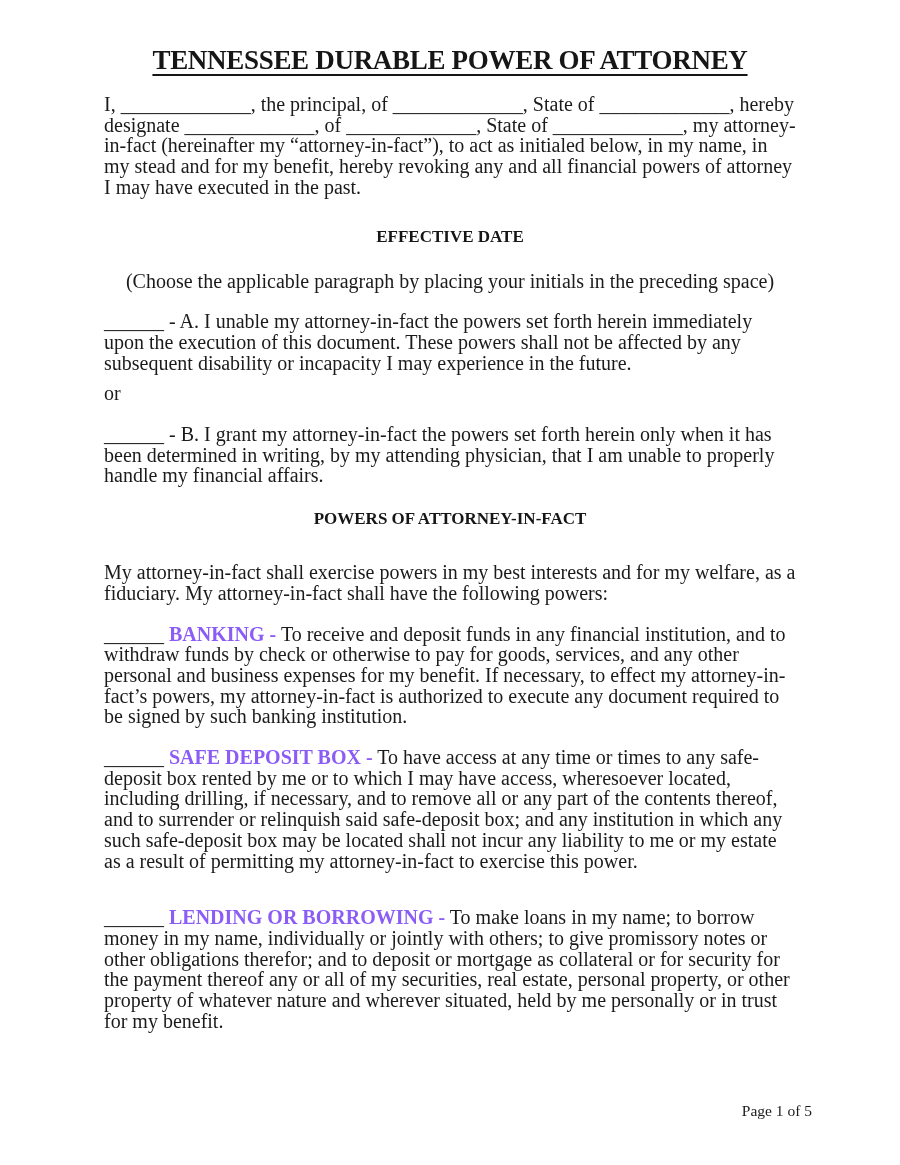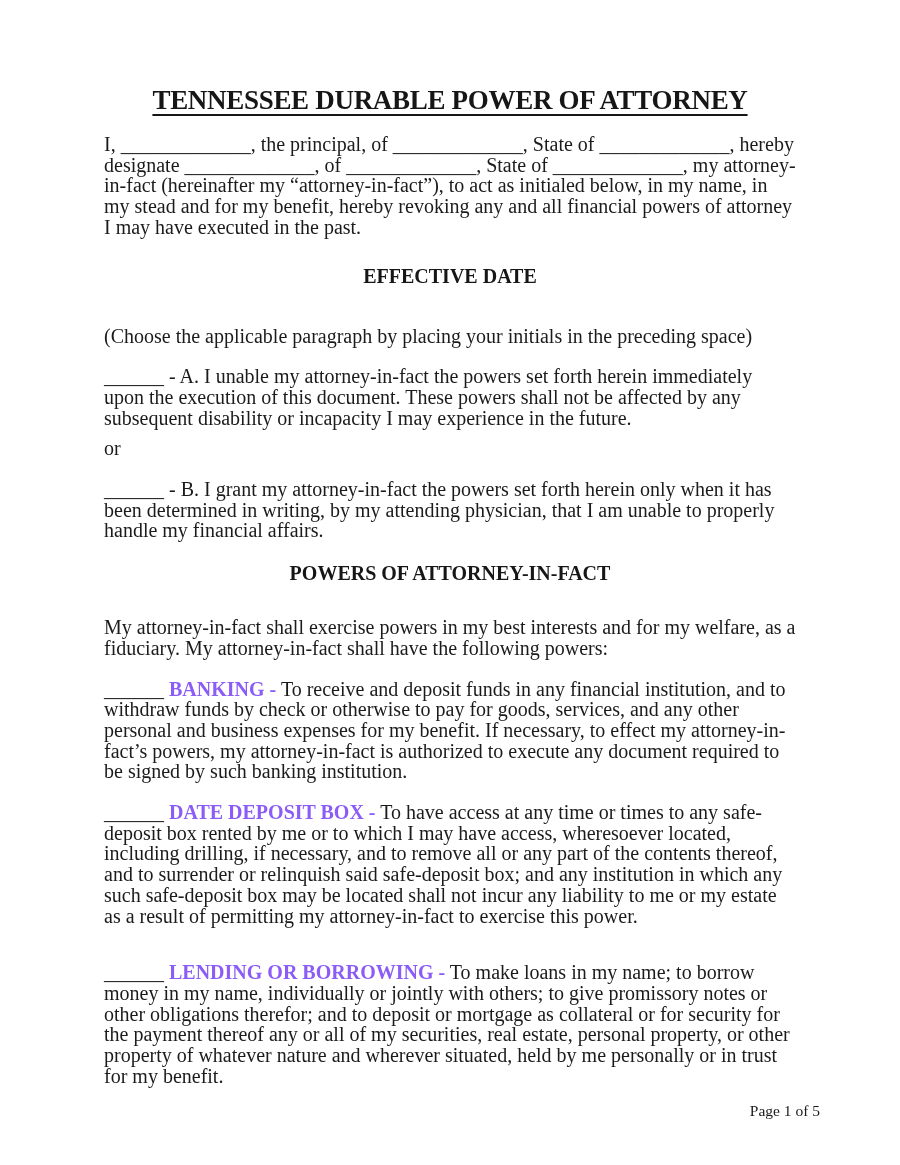--- a/index.html
+++ b/index.html
@@ -10,21 +10,21 @@
   .page {
     position: relative;
     width: 900px;
     height: 1165px;
     background: #ffffff;
     font-family: "Liberation Serif", "DejaVu Serif", serif;
     color: #1b1b1b;
     overflow: hidden;
   }
   .content {
-    padding-top: 84px;
+    padding-top: 44px;
     margin-left: 104px;
     width: 692px;
   }
   .doc-title {
     margin: 0;
     font-size: 27px;
     line-height: 32px;
     font-weight: bold;
     letter-spacing: -0.3px;
     text-align: center;
@@ -34,46 +34,46 @@
     text-underline-offset: 5px;
   }
   .para {
     margin: 0;
     font-size: 20px;
     line-height: 20.7px;
     text-align: left;
   }
   .section-heading {
     margin: 0;
-    font-size: 20px;
+    font-size: 17px;
     line-height: 21px;
     font-weight: bold;
     text-align: center;
     color: #161616;
   }
   .mt-intro      { margin-top: 18px; }
   .mt-ed-head    { margin-top: 28px; }
-  .mt-instr      { margin-top: 39px; }
+  .mt-instr      { margin-top: 24px; text-align: center; }
   .mt-opt-a      { margin-top: 20px; }
   .mt-or         { margin-top: 10px; }
   .mt-opt-b      { margin-top: 20px; }
   .mt-pow-head   { margin-top: 22px; text-align: center; }
   .mt-preamble   { margin-top: 33px; }
   .mt-instr2     { margin-top: 21px; }
   .mt-banking    { margin-top: 20px; }
   .mt-safe       { margin-top: 20px; }
   .mt-lending    { margin-top: 36px; }
   .power-name {
     font-weight: bold;
     color: #8b5cf6;
   }
   .page-number {
     position: absolute;
     top: 1101px;
-    right: 80px;
+    right: 88px;
     font-size: 15.5px;
     line-height: 20px;
     color: #1b1b1b;
   }
 </style>
 </head>
 <body>
 
 <div class="page">
   <div class="content">
@@ -98,21 +98,21 @@
 
 
     <p class="para mt-banking">
       <span>______</span>
       <span class="power-name">BANKING -</span>
       <span>To receive and deposit funds in any financial institution, and to withdraw funds by check or otherwise to pay for goods, services, and any other personal and business expenses for my benefit. If necessary, to effect my attorney-in-fact’s powers, my attorney-in-fact is authorized to execute any document required to be signed by such banking institution.</span>
     </p>
 
     <p class="para mt-safe">
       <span>______</span>
-      <span class="power-name">DATE DEPOSIT BOX -</span>
+      <span class="power-name">SAFE DEPOSIT BOX -</span>
       <span>To have access at any time or times to any safe-deposit box rented by me or to which I may have access, wheresoever located, including drilling, if necessary, and to remove all or any part of the contents thereof, and to surrender or relinquish said safe-deposit box; and any institution in which any such safe-deposit box may be located shall not incur any liability to me or my estate as a result of permitting my attorney-in-fact to exercise this power.</span>
     </p>
 
     <p class="para mt-lending">
       <span>______</span>
       <span class="power-name">LENDING OR BORROWING -</span>
       <span>To make loans in my name; to borrow money in my name, individually or jointly with others; to give promissory notes or other obligations therefor; and to deposit or mortgage as collateral or for security for the payment thereof any or all of my securities, real estate, personal property, or other property of whatever nature and wherever situated, held by me personally or in trust for my benefit.</span>
     </p>
 
   </div>

